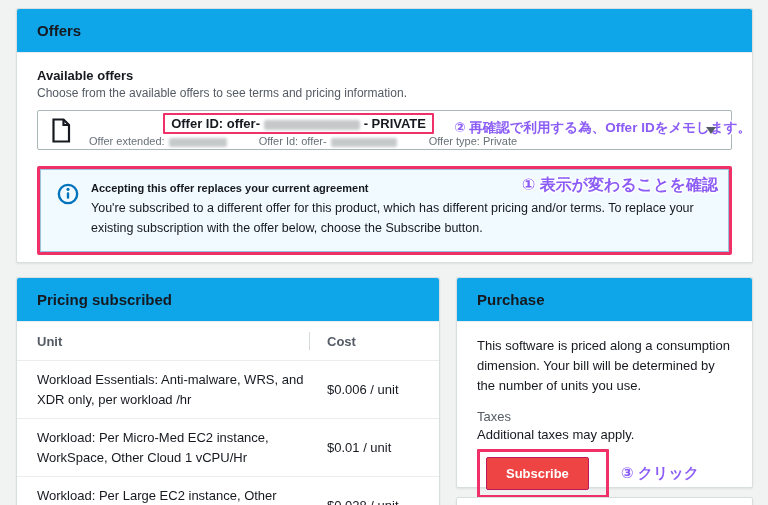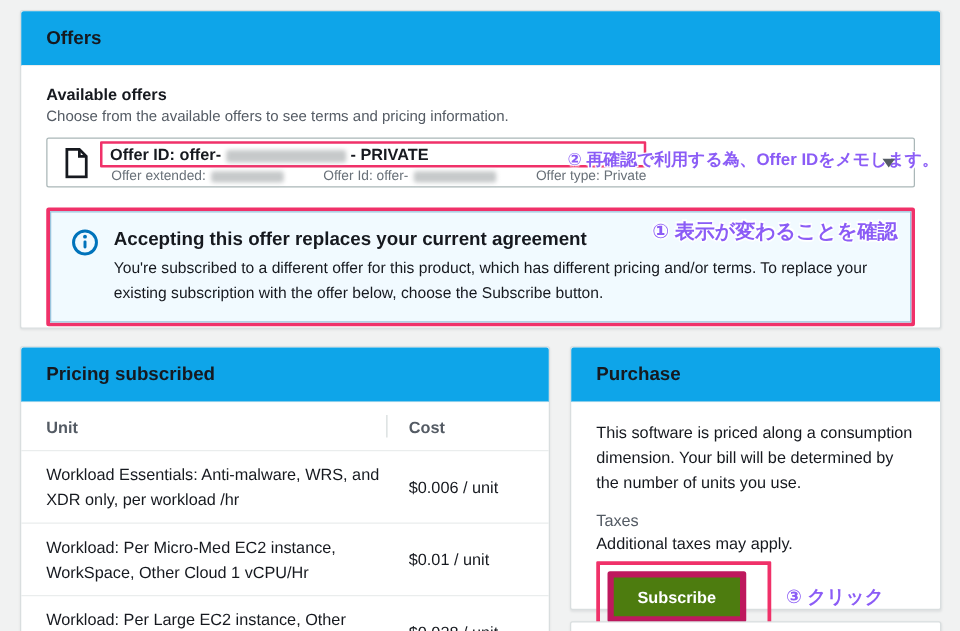--- a/index.html
+++ b/index.html
@@ -22,21 +22,21 @@
   
   #offers-card{left:16px;top:8px;width:737px;height:255px;}
   .section-title{font-size:13px;font-weight:bold;margin-bottom:3px;}
   .section-desc{font-size:12px;color:#545b64;}
   .select-box{
     margin-top:10px;height:40px;border:1px solid #aab7b8;border-radius:2px;
     background:#fff;display:flex;align-items:center;padding:0 34px 0 13px;
     position:relative;box-sizing:border-box;cursor:pointer;
   }
   .doc-icon{flex:0 0 auto;margin-right:9px;display:flex;}
-  .select-lines{display:flex;flex-direction:column;justify-content:center;}
+  .select-lines{display:flex;flex-direction:column;justify-content:center;align-items:center;}
   .pink-box-inline{
     display:inline-flex;align-items:center;border:2px solid #f03169;
     padding:1px 6px;border-radius:1px;
   }
   .offer-line1{font-size:13px;font-weight:bold;white-space:nowrap;}
   .offer-line2{
     font-size:11px;color:#687078;display:flex;align-items:center;gap:32px;
     padding-left:9px;margin-top:1px;white-space:nowrap;
   }
   .redact{
@@ -58,21 +58,21 @@
   #step2-annotation{position:absolute;left:416px;top:8px;font-size:13.5px;}
 
   .alert-pink-wrap{
     margin-top:16px;border:3px solid #f03169;border-radius:2px;
   }
   .alert{
     background:#f1faff;border:1px solid #99c4dd;display:flex;gap:12px;
     padding:11px 16px 13px 16px;position:relative;
   }
   .alert-icon{flex:0 0 auto;padding-top:2px;}
-  .alert-title{font-size:15px;font-weight:bold;line-height:1.45;}
+  .alert-title{font-size:11px;font-weight:bold;line-height:1.45;}
   .alert-body{font-size:12.5px;line-height:1.6;max-width:645px;margin-top:1px;}
   #step1-annotation{position:absolute;top:5px;right:10px;font-size:16px;}
 
   
   #pricing-card{left:16px;top:277px;width:424px;height:240px;}
   .table-head{
     display:flex;align-items:center;padding:10px 20px;font-size:13px;
     font-weight:bold;color:#545b64;border-bottom:1px solid #eaeded;justify-content:center;
   }
   .th-unit{flex:1;}
@@ -90,21 +90,21 @@
   #purchase-card .card-body{padding:14px 20px;}
   .purchase-desc{font-size:13px;line-height:1.55;}
   .taxes-label{font-size:13px;color:#545b64;margin-top:13px;}
   .taxes-note{font-size:13px;margin-top:3px;}
   .subscribe-row{display:flex;align-items:center;margin-top:7px;}
   .pink-box-btn{
     border:3px solid #f03169;border-radius:1px;padding:5px 17px 5px 6px;
     display:inline-flex;
   }
   .subscribe-btn{
-    background:#4d7c0f;color:#fff;border:5px solid #be185d;border-radius:2px;
+    background:#ef4444;color:#fff;border:1px solid #be185d;border-radius:2px;
     font-family:inherit;font-size:13px;font-weight:bold;padding:8px 19px;
     cursor:pointer;
   }
   #step3-annotation{font-size:15px;margin-left:12px;}
 
   
   #next-card-partial{left:456px;top:497px;width:297px;height:16px;border-radius:2px 2px 0 0;}
 </style>
 </head>
 <body>

